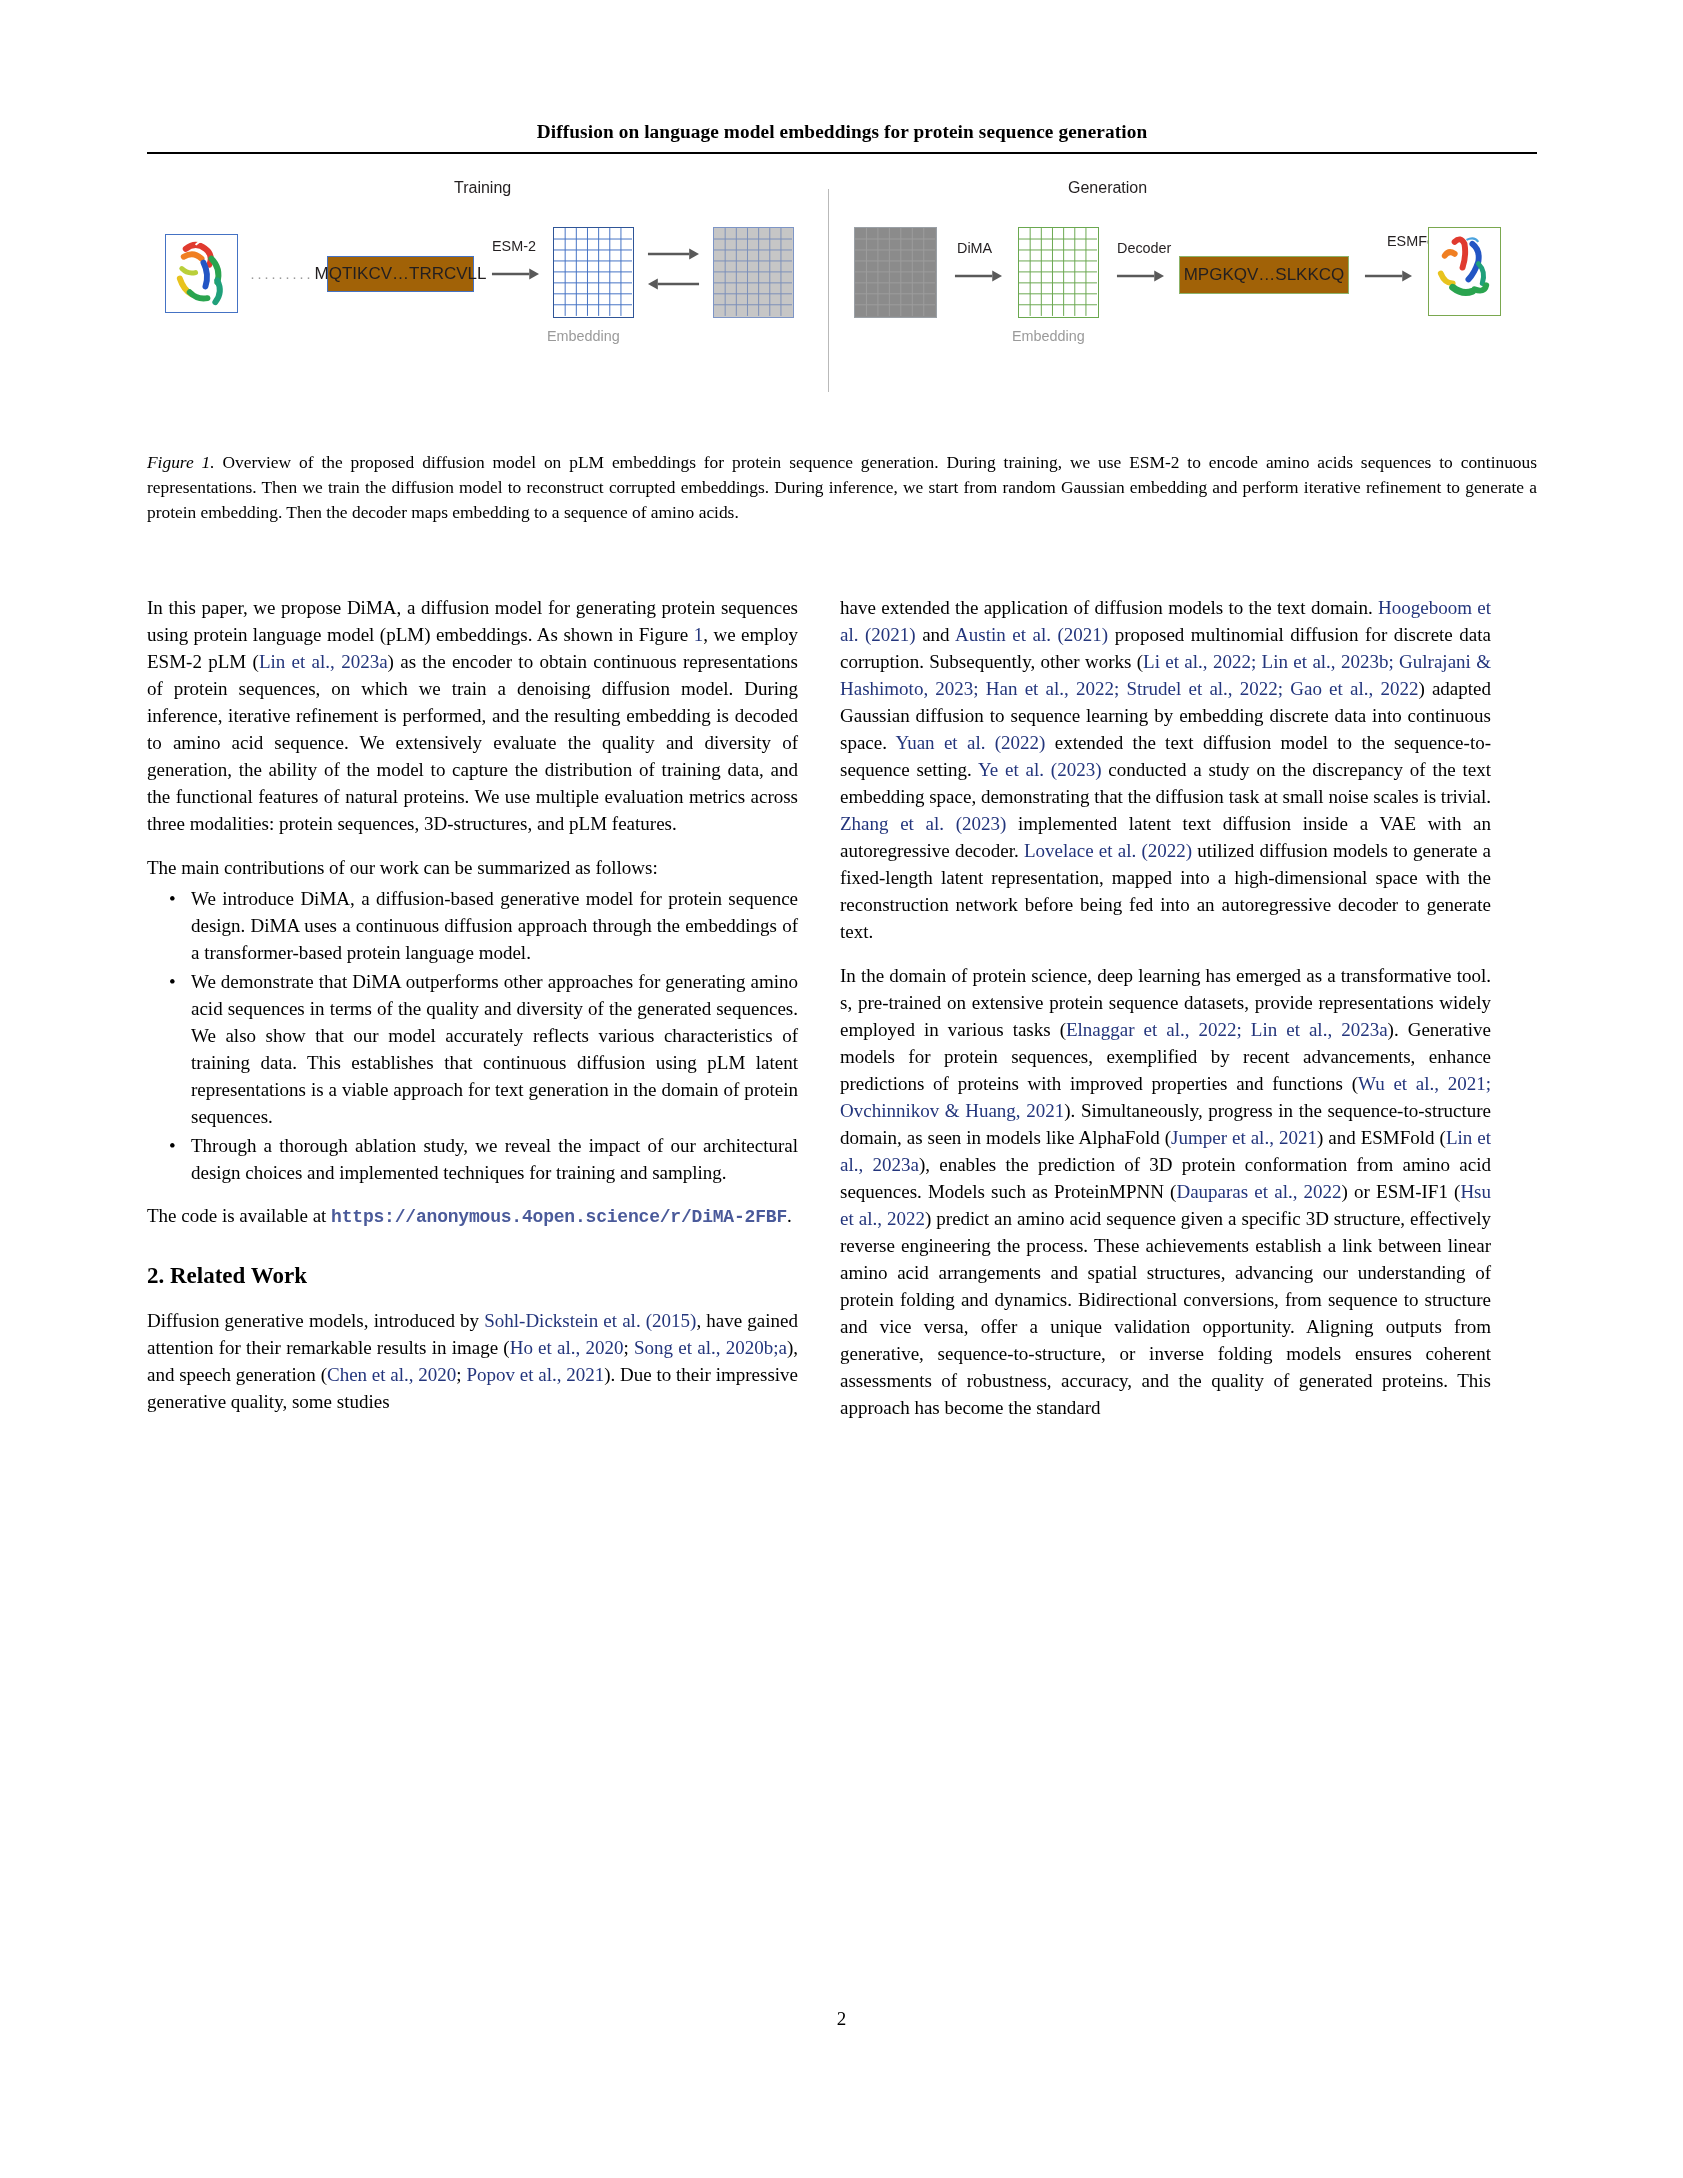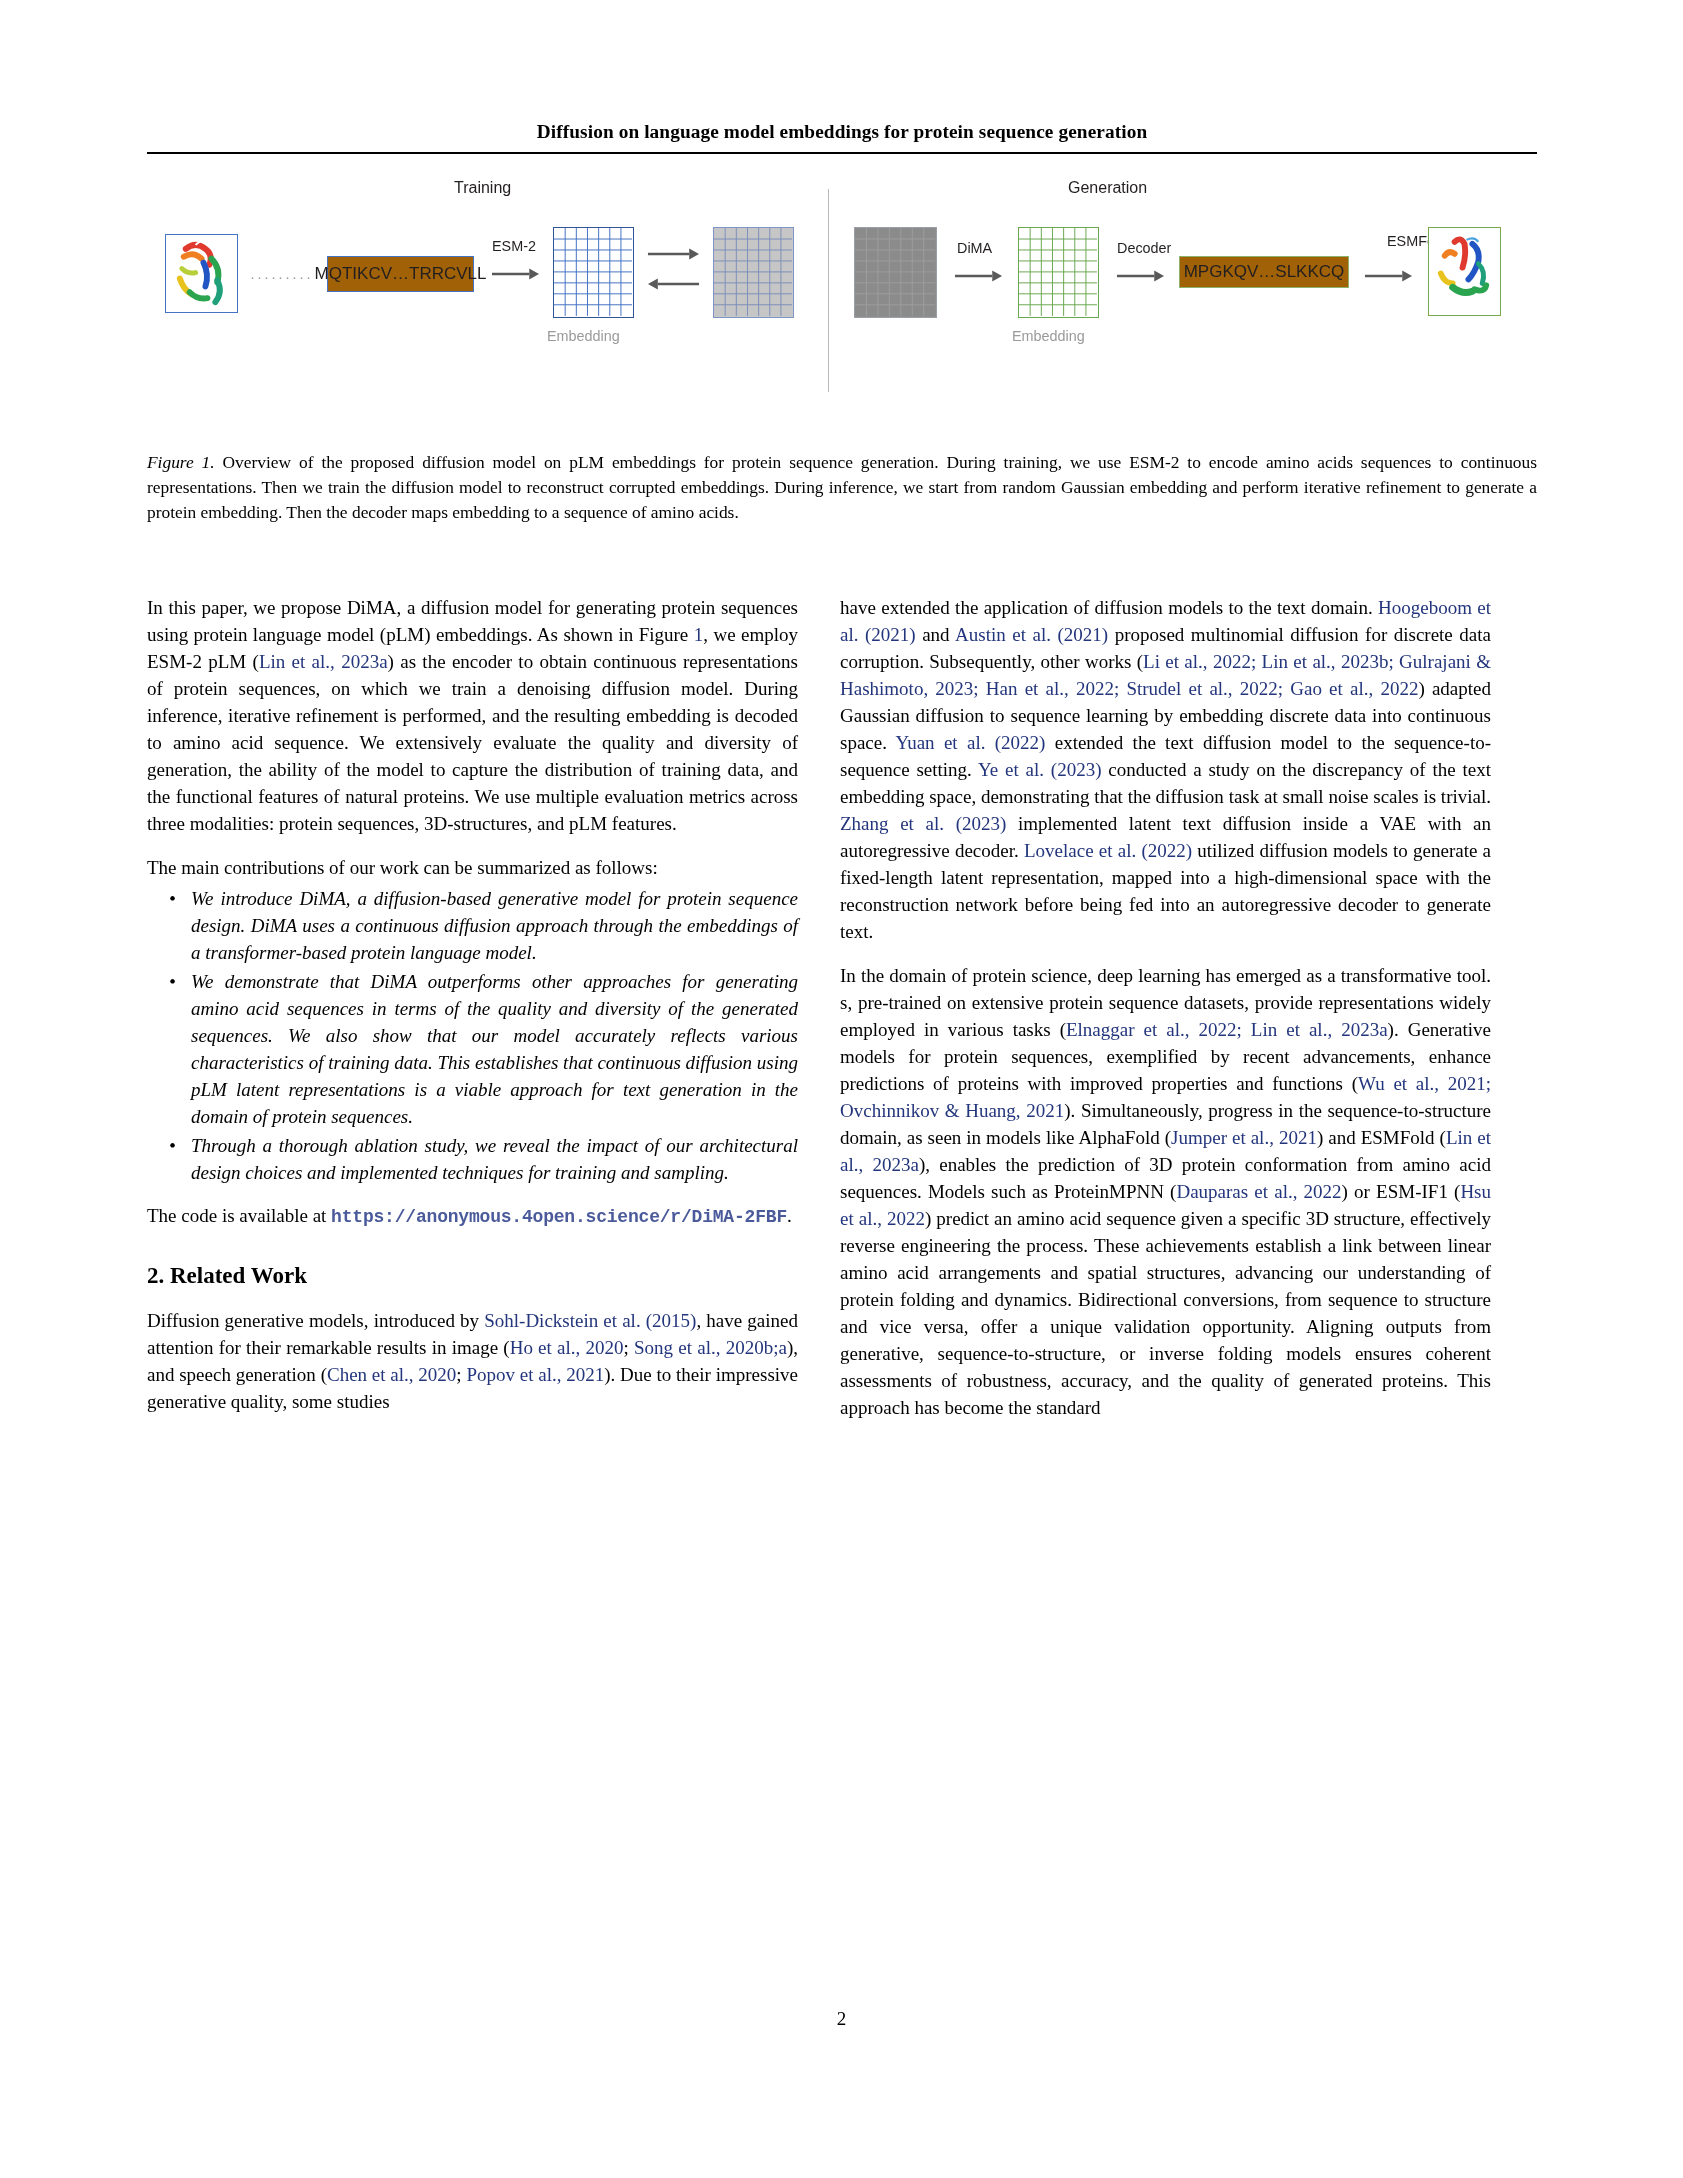--- a/index.html
+++ b/index.html
@@ -167,21 +167,20 @@
   ul.bullets {
     margin: 4px 0 16px 0;
     padding-left: 44px;
     list-style: none;
   }
   ul.bullets li {
     position: relative;
     margin: 0 0 2px 0;
     text-align: justify;
     text-justify: inter-word;
-    font-style: italic;
   }
   ul.bullets li::before {
     content: "•";
     position: absolute;
     left: -22px;
     top: 0;
   }
 
   h2.section {
     font-size: 23px;
@@ -346,21 +345,21 @@
       </svg>
     </div>
     <div class="fig-sublabel" style="left:865px; top:145px;">Embedding</div>
 
     <div class="fig-label" style="left:970px; top:57px;">Decoder</div>
     <svg class="arrow" style="left:968px; top:85px;" width="51" height="16" viewBox="0 0 52 16">
       <line x1="2" y1="8" x2="40" y2="8" stroke="#595959" stroke-width="2.5"></line>
       <polygon points="40,2.5 50,8 40,13.5" fill="#595959"></polygon>
     </svg>
 
-    <div class="seqbox green" style="left:1032px; top:73px; width:170px; height:32px;">MPGKQV…SLKKCQ</div>
+    <div class="seqbox green" style="left:1032px; top:73px; width:170px; height:38px;">MPGKQV…SLKKCQ</div>
 
     <div class="fig-label" style="left:1240px; top:50px;">ESMFold</div>
     <svg class="arrow" style="left:1216px; top:85px;" width="51" height="16" viewBox="0 0 52 16">
       <line x1="2" y1="8" x2="40" y2="8" stroke="#595959" stroke-width="2.5"></line>
       <polygon points="40,2.5 50,8 40,13.5" fill="#595959"></polygon>
     </svg>
 
     <div class="protbox green" style="left:1281px; top:44px; width:73px; height:89px;">
       <svg width="73" height="89" viewBox="0 0 74 90">
         <path d="M26 14 Q32 8 36 16 Q38 28 34 40" stroke="#e03a2f" stroke-width="6" fill="none" stroke-linecap="round"></path>

